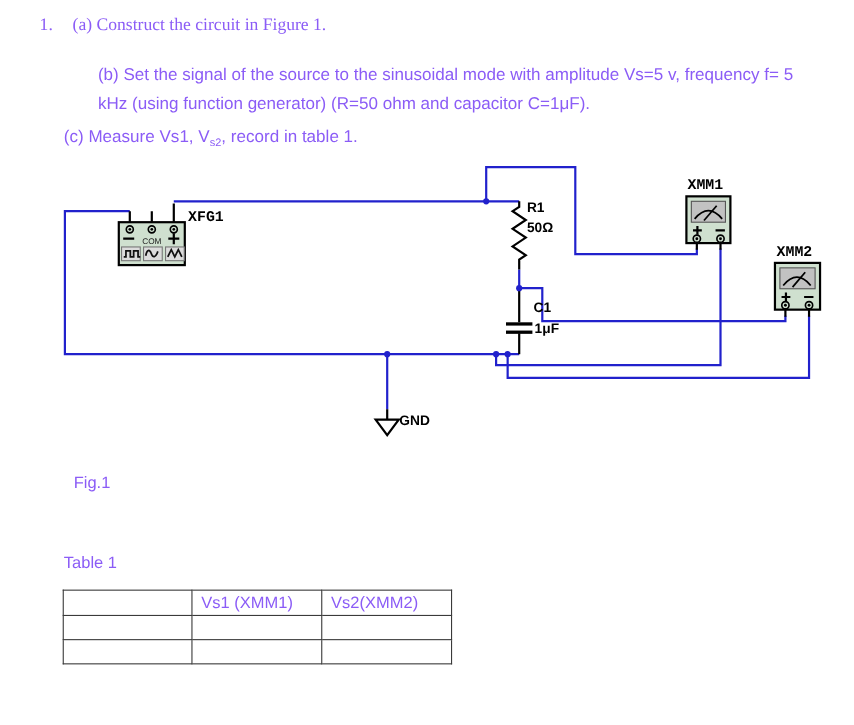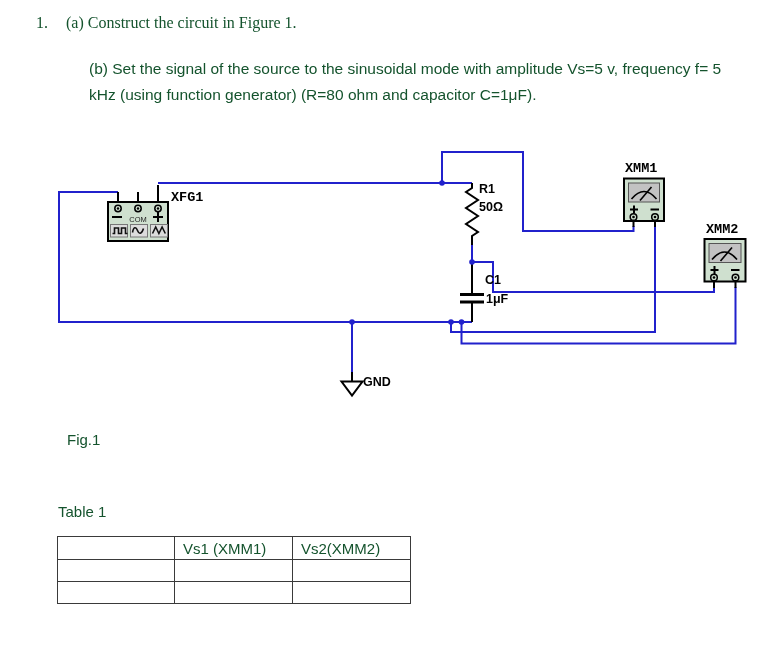--- a/index.html
+++ b/index.html
@@ -1,17 +1,17 @@
 <!DOCTYPE html>
 <html style="--wire: #2121cc; --component-body: #cfe0cf; --meter-display: #c2c2c2; --button-face: #dcdcdc; --table-border: #3a3a3a;"><head>
 <meta charset="utf-8">
 <style>
   html,body{margin:0;padding:0;background:#ffffff;}
   .page{position:relative;width:776px;height:659px;background:#ffffff;overflow:hidden;
-        font-family:"Liberation Sans",sans-serif;color:#14532d;}
+        font-family:"Liberation Sans",sans-serif;color:#8b5cf6;}
   .title-line{position:absolute;left:36px;top:14px;font-size:16px;
               font-family:"Liberation Serif",serif;white-space:nowrap;}
   .item-num{display:inline-block;width:30px;}
   .para-b{position:absolute;left:58px;top:56px;font-size:15.5px;line-height:26px;white-space:nowrap;margin-left:31px;}
   .para-c{position:absolute;left:58px;top:116px;font-size:15.5px;white-space:nowrap;}
   .para-c sub{font-size:10px;}
   .fig-caption{position:absolute;left:67px;top:431px;font-size:15px;text-align:right;}
   .table-title{position:absolute;left:58px;top:503px;font-size:15px;}
   table.meas{position:absolute;left:57px;top:536px;border-collapse:collapse;table-layout:fixed;border-radius:28px;}
   table.meas td{border:1.5px solid var(--table-border,#3a3a3a);font-size:15px;
@@ -41,23 +41,24 @@
 </style>
 </head>
 <body>
 
 <div class="page">
 
   <div class="title-line"><span class="item-num">1.</span><span>(a) Construct the circuit in Figure 1.</span></div>
 
   <div class="para-b">
     <div>(b) Set the signal of the source to the sinusoidal mode with amplitude Vs=5 v, frequency f= 5</div>
-    <div>kHz (using function generator) (R=80 ohm and capacitor C=1μF).</div>
+    <div>kHz (using function generator) (R=50 ohm and capacitor C=1μF).</div>
   </div>
 
+  <div class="para-c"><span>(c) Measure Vs1, V</span><sub>s2</sub><span>, record in table 1.</span></div>
 
   <svg class="circuit" width="776" height="270" viewBox="0 140 776 270">
 
     <path class="wire" d="M118 192 H59 V322 H472"></path>
     <path class="wire" d="M158 183 H472"></path>
     <path class="wire" d="M442 183 V152 H523 V231 H633.5 V226"></path>
     <path class="wire" d="M655 226 V332 H451 V322"></path>
     <path class="wire" d="M461.5 322 V343.5 H735.5 V287"></path>
     <path class="wire" d="M472 262 H493 V292 H714 V287"></path>
     <line class="wire" x1="472" y1="245" x2="472" y2="262"></line>

